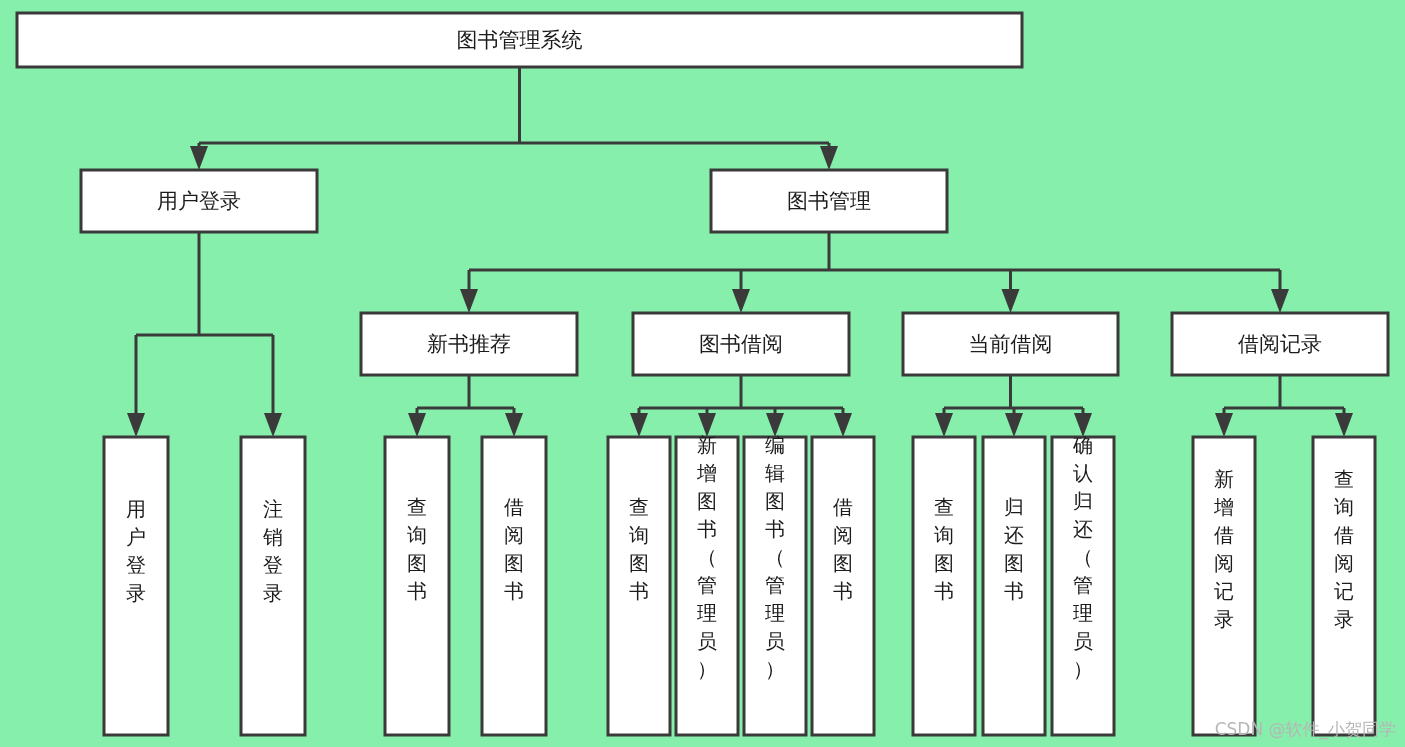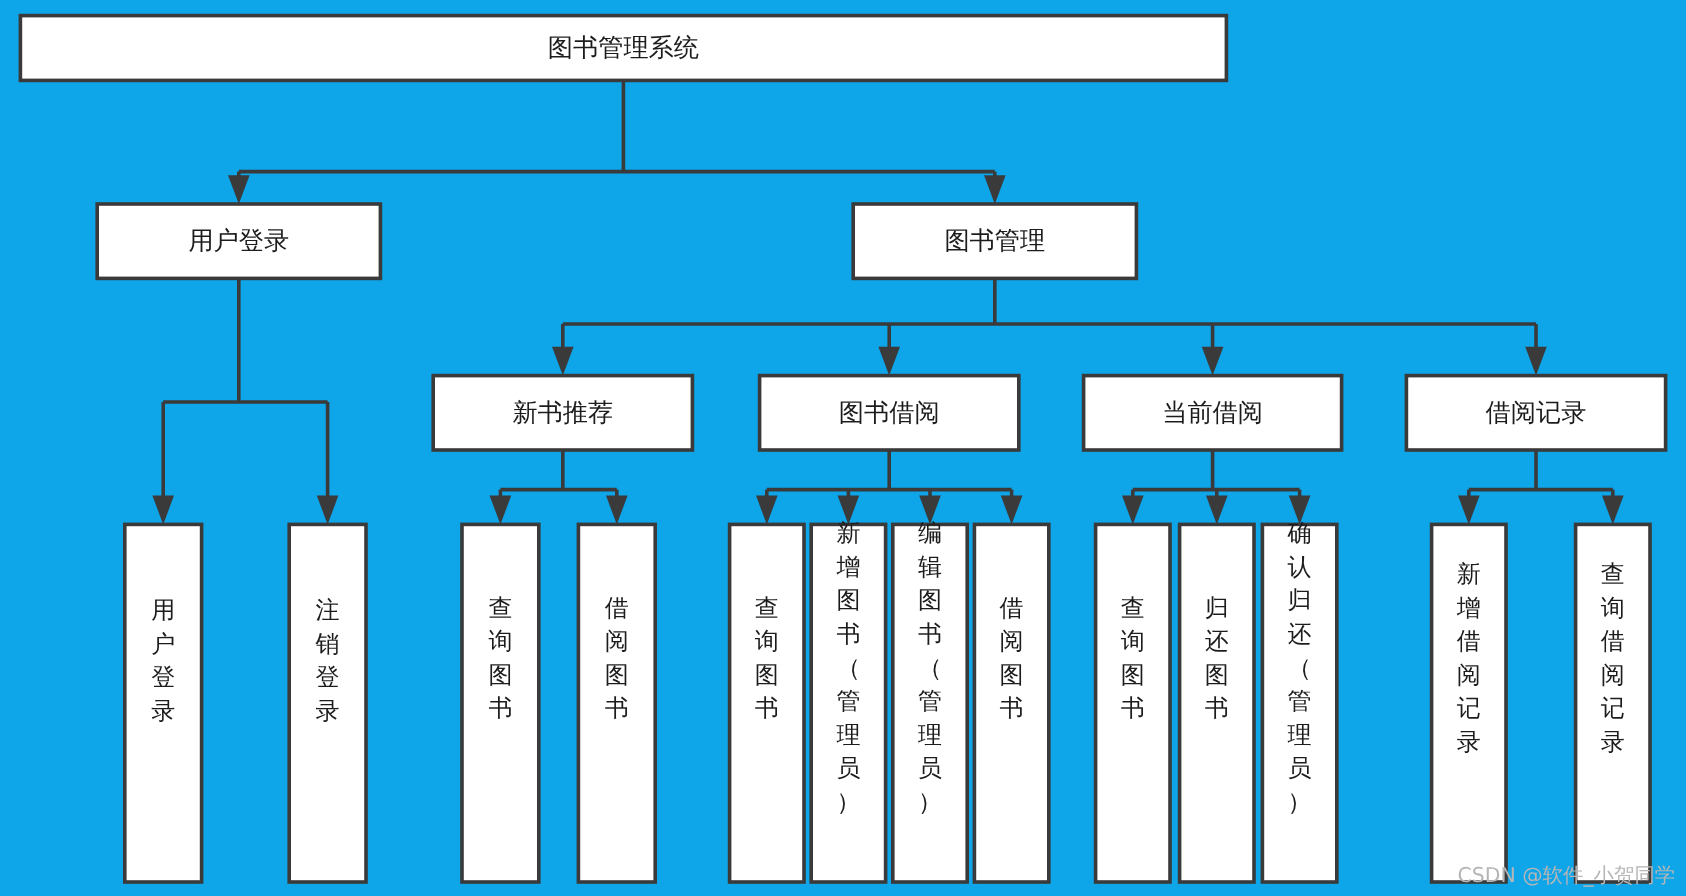--- a/index.html
+++ b/index.html
@@ -8,21 +8,21 @@
     padding: 0;
     background: #ffffff;
   }
   body {
     font-family: "DejaVu Sans", "Liberation Sans", sans-serif;
   }
   #diagram-root {
     position: relative;
     width: 1405px;
     height: 747px;
-    background: #0ea5e9;
+    background: #86efac;
     overflow: hidden;
   }
   svg.diagram-canvas {
     position: absolute;
     left: 0;
     top: 0;
     width: 1405px;
     height: 747px;
     display: block;
   }

